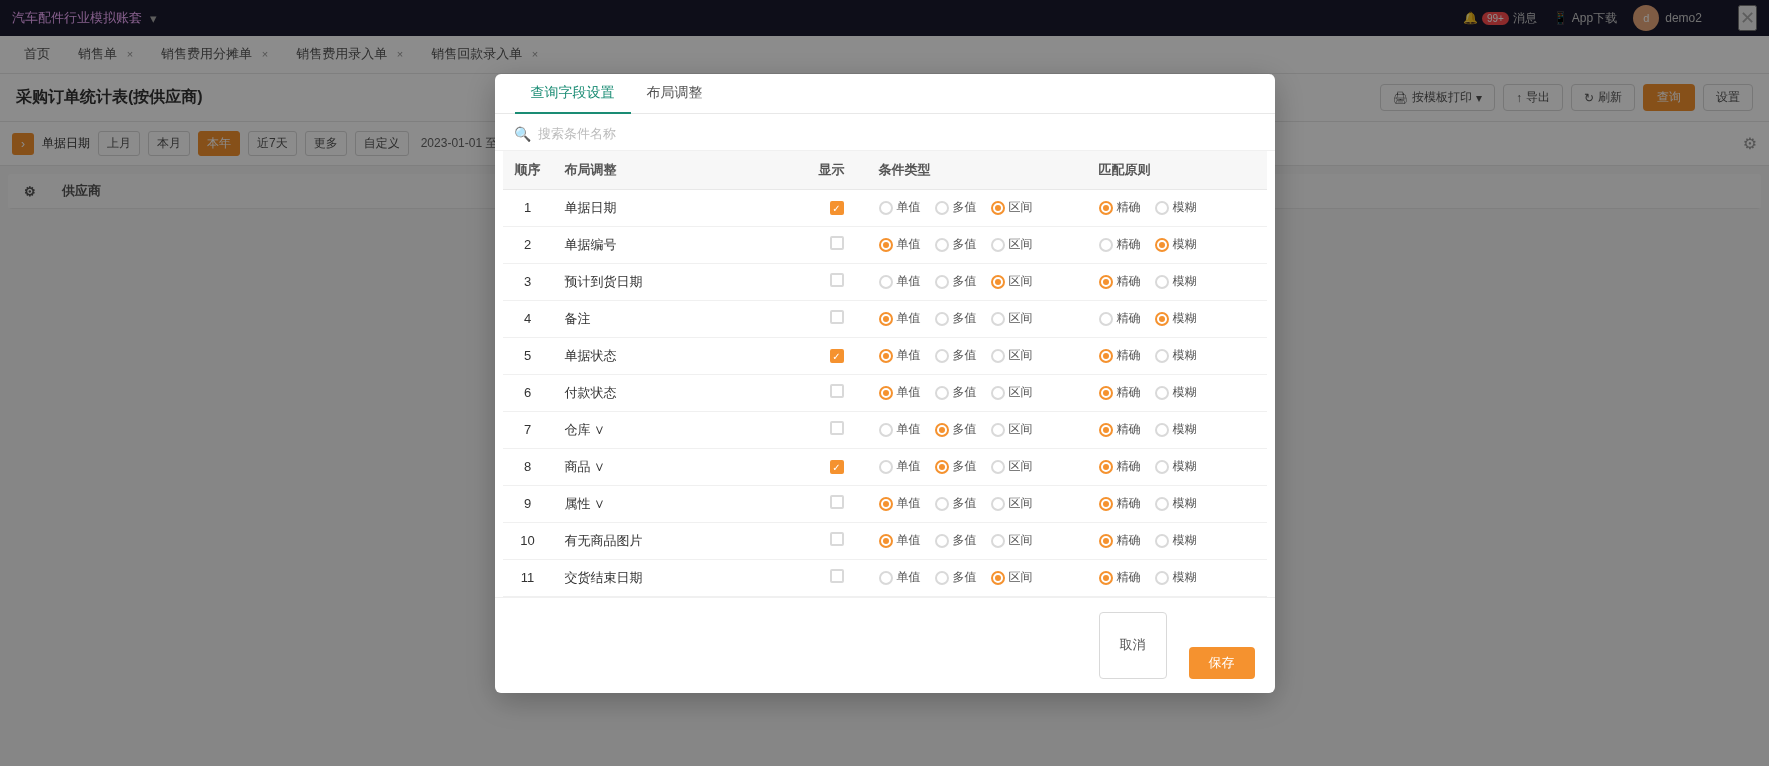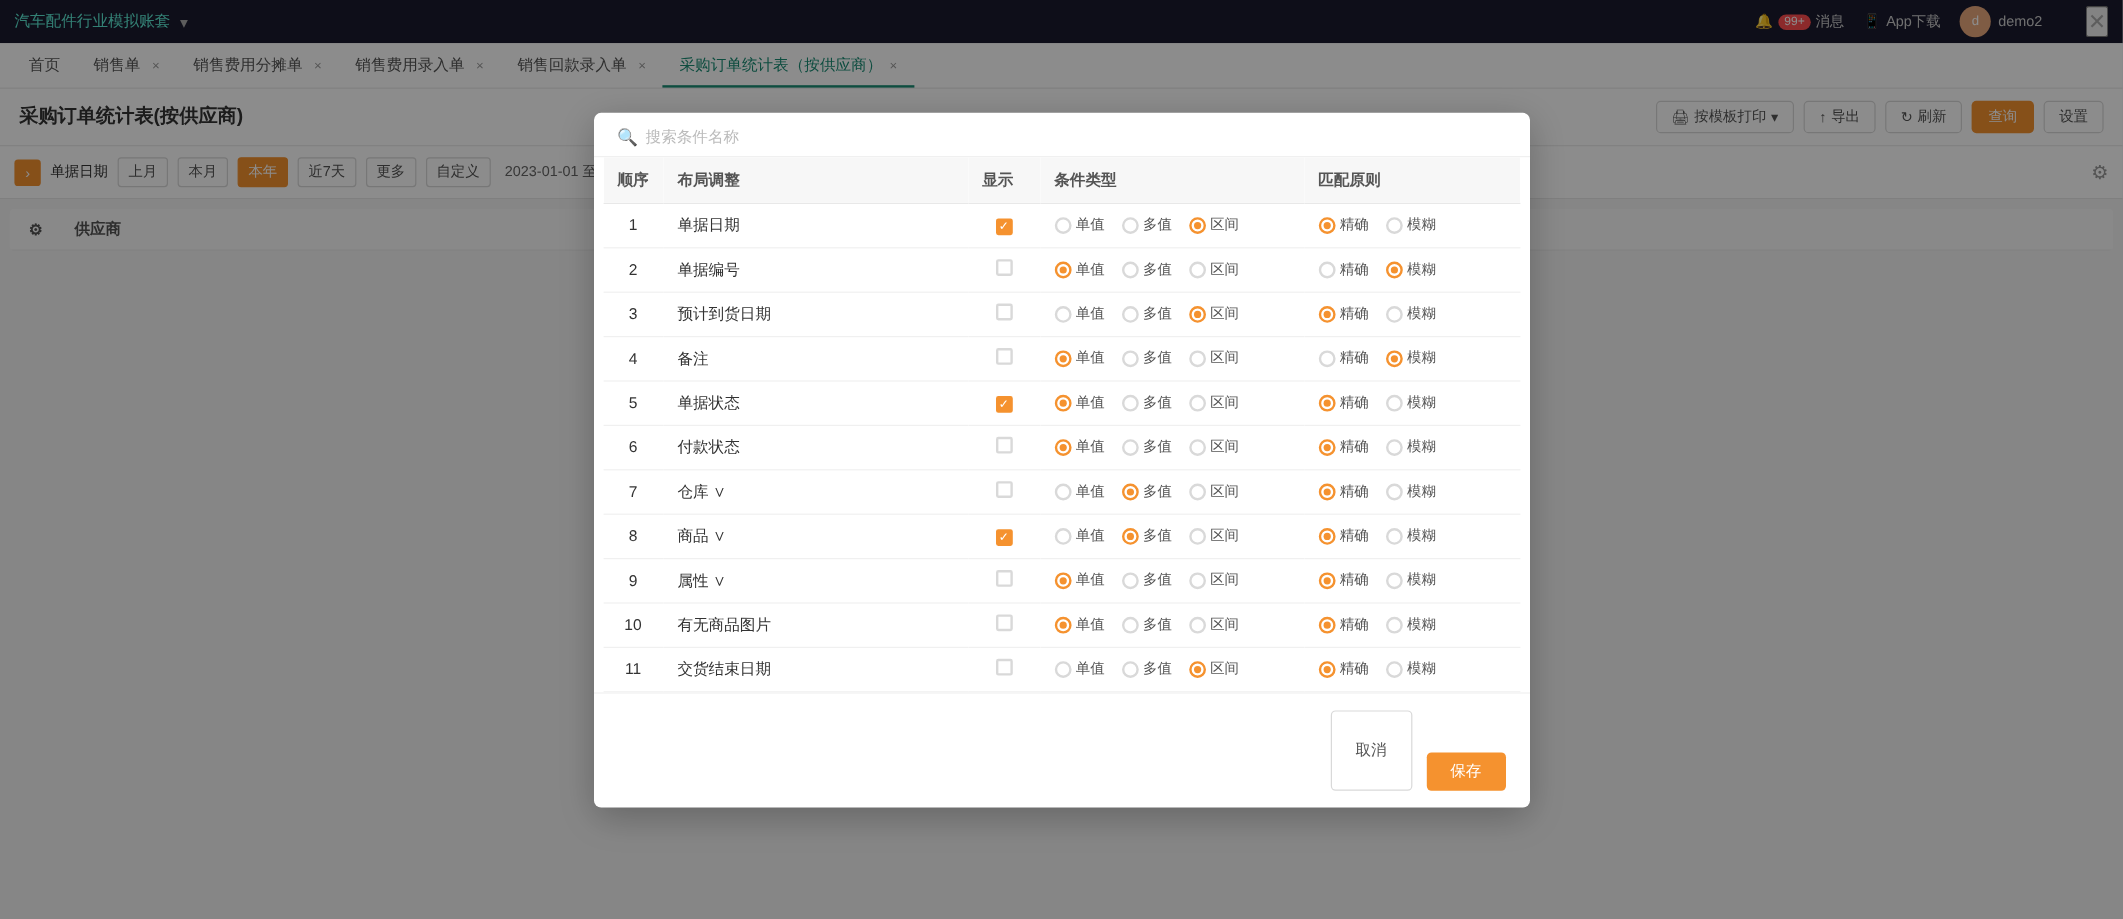--- a/index.html
+++ b/index.html
@@ -9,21 +9,21 @@
     .top-nav {
       height: 36px;
       background: #1a1a2e;
       display: flex;
       align-items: center;
       justify-content: space-between;
       padding: 0 12px;
       color: #ccc;
     }
     .top-nav-left { display: flex; align-items: center; gap: 8px; }
-    .top-nav-brand { font-size: 13px; color: #5eead4; }
+    .top-nav-brand { font-size: 13px; color: #f0abfc; }
     .top-nav-right { display: flex; align-items: center; gap: 16px; font-size: 12px; color: #ccc; }
     .notif-badge {
       background: #ff4d4f;
       color: white;
       border-radius: 8px;
       padding: 1px 5px;
       font-size: 10px;
     }
     .avatar-circle {
       width: 26px; height: 26px;
@@ -302,21 +302,21 @@
       border-color: #f5922f;
       color: white;
       font-size: 10px;
     }
 
     
     .modal-footer {
       padding: 14px 20px;
       display: flex;
       justify-content: flex-end;
-      gap: 12px;
+      gap: 22px;
       border-top: 1px solid #f0f0f0;
     }
     .btn-cancel {
       padding: 7px 20px;
       border: 1px solid #d9d9d9;
       background: white;
       border-radius: 4px;
       cursor: pointer;
       font-size: 13px;
       color: #555;
@@ -364,21 +364,20 @@
     <button class="close-btn-top">✕</button>
   </div>
 </div>
 
 <div class="tab-bar">
   <div class="tab-item">首页</div>
   <div class="tab-item">销售单 <span class="tab-close">×</span></div>
   <div class="tab-item">销售费用分摊单 <span class="tab-close">×</span></div>
   <div class="tab-item">销售费用录入单 <span class="tab-close">×</span></div>
   <div class="tab-item">销售回款录入单 <span class="tab-close">×</span></div>
-  <div class="tab-item active">采购订单统计表（按供应商）<span class="tab-close">×</span></div>
 </div>
 
 <div class="page-header">
   <h1 class="page-title">采购订单统计表(按供应商)</h1>
   <div class="page-actions">
     <button class="btn-outline">
       <span>🖨</span>
       <span>按模板打印</span>
       <span>▾</span>
     </button>
@@ -418,20 +417,24 @@
       </div>
       <div>供应商</div>
     </div>
   </div>
 </div>
 
 <div class="overlay">
   <div class="modal">
 
 
+    <div class="modal-tabs">
+      <div class="modal-tab active">查询字段设置</div>
+      <div class="modal-tab">布局调整</div>
+    </div>
 
     <div class="modal-search">
       <span class="search-icon">🔍</span>
       <input class="search-input" type="text" placeholder="搜索条件名称" style="">
     </div>
 
     <div class="modal-table-container">
       <table class="modal-table">
         <thead>
           <tr>

